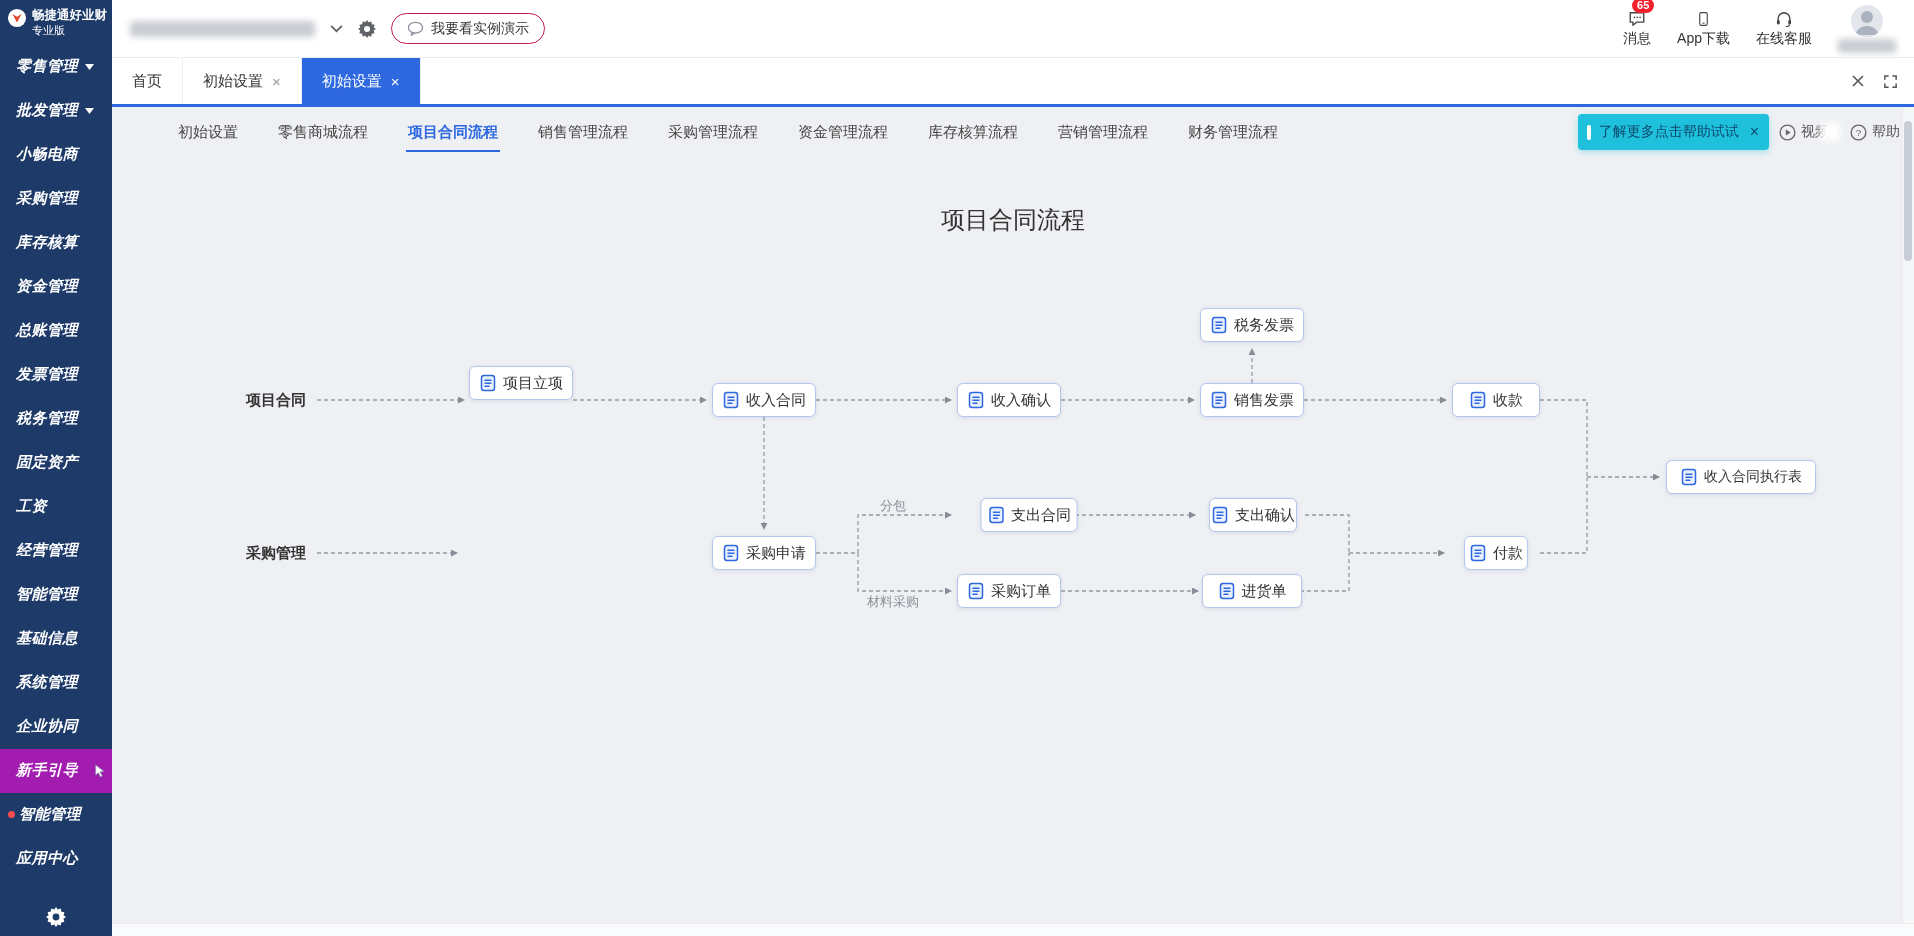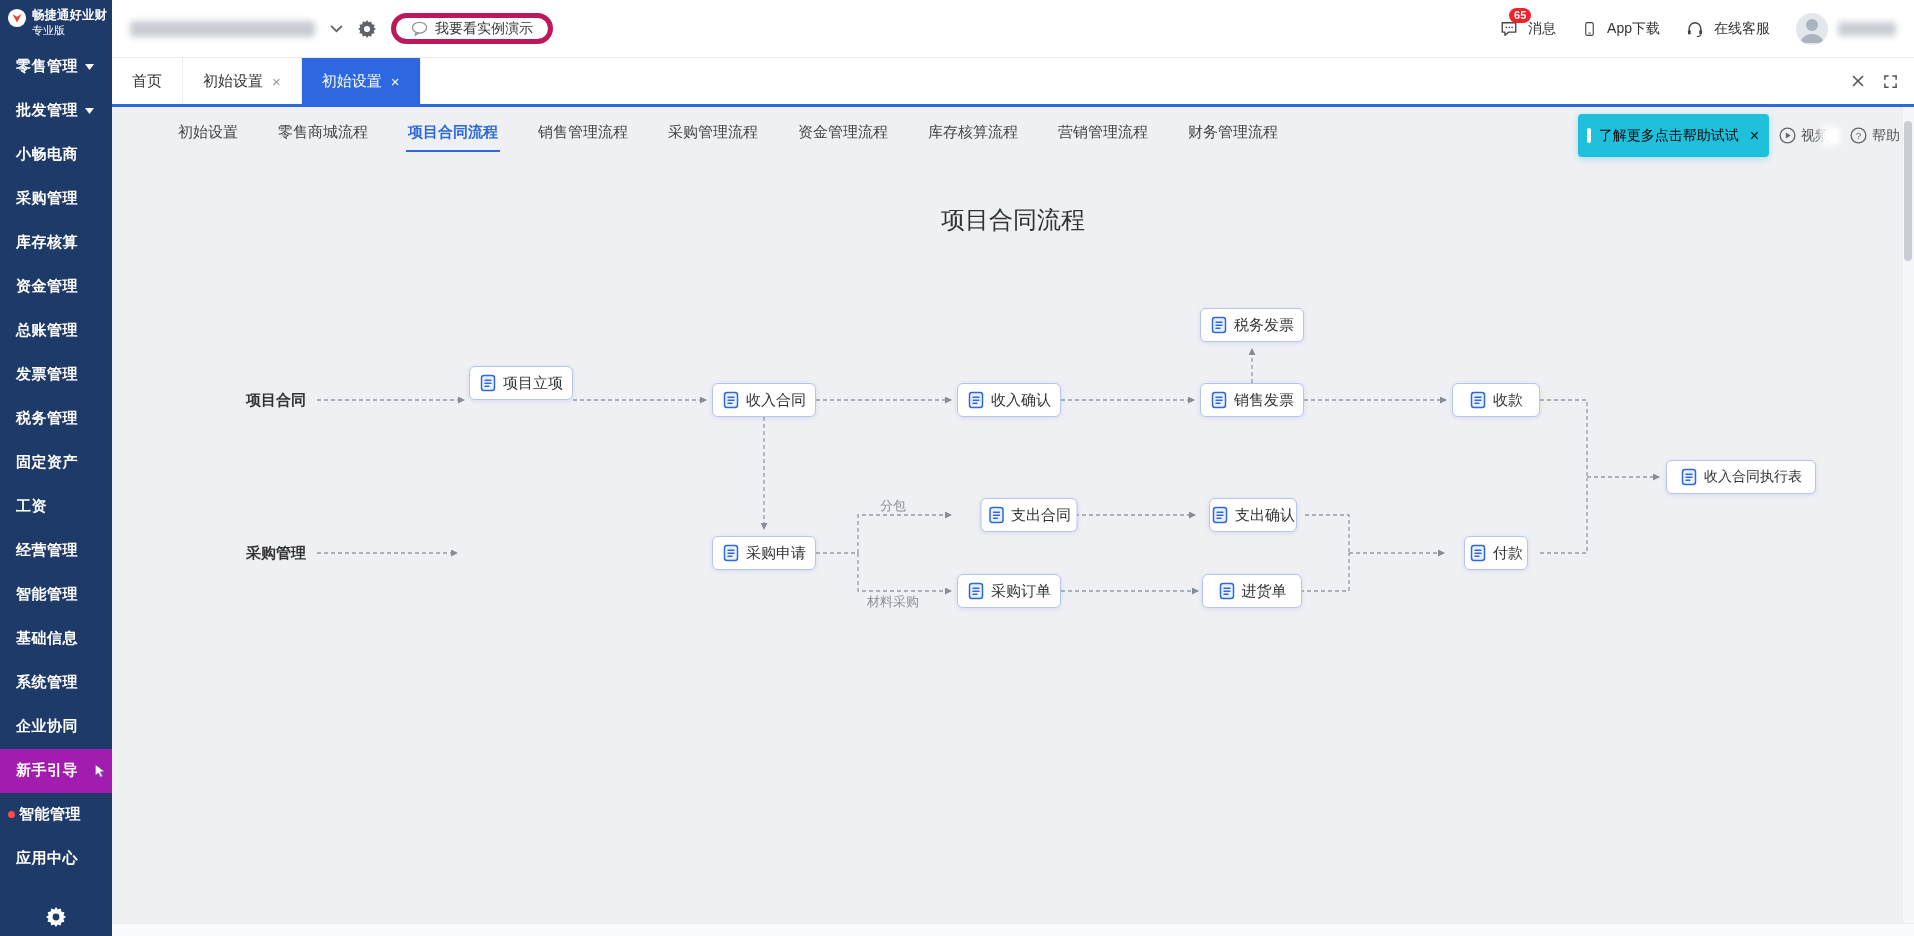--- a/index.html
+++ b/index.html
@@ -9,42 +9,42 @@
 
   
   .sidebar { width:112px; background:#1d3a69; color:#fff; position:relative; flex-shrink:0; z-index:5; }
   .brand { display:flex; align-items:flex-start; gap:5px; padding:7px 5px 3px 7px; }
   .brand-logo { width:20px; height:20px; flex-shrink:0; margin-top:1px; }
   .brand-text { line-height:1.3; }
   .brand-name { font-size:12.5px; font-weight:700; }
   .brand-edition { font-size:11px; font-weight:400; }
   .nav { padding-top:4px; }
   .nav-item { position:relative; height:44px; display:flex; align-items:center; padding-left:16px;
-    font-size:15px; font-weight:600; cursor:pointer; letter-spacing:.5px; }
+    font-size:15px; font-weight:600; cursor:pointer; letter-spacing:.5px;font-style:italic; }
   .nav-item.active { background:#a21caf; }
   .nav-item .caret { margin-left:7px; display:flex; }
   .nav-item .dot { width:7px; height:7px; border-radius:50%; background:#ff4d4f; margin-right:4px; flex-shrink:0; }
   .nav-item.with-dot { padding-left:8px; }
   .cursor-icon { position:absolute; right:5px; top:50%; transform:translateY(-50%); display:flex; }
   .sidebar-gear { position:absolute; bottom:9px; left:50%; transform:translateX(-50%); color:#fff; cursor:pointer; display:flex; }
 
   
   .main-col { flex:1; display:flex; flex-direction:column; min-width:0; }
 
   
   .topbar { height:58px; background:#fff; display:flex; align-items:center; padding:0 18px; gap:15px;
     border-bottom:1px solid #ececec; flex-shrink:0; }
   .blur-block { background:#c9ccd2; border-radius:3px; filter:blur(3px); }
   .org-blur { width:185px; height:16px; }
   .icon-btn { color:#5f6368; cursor:pointer; display:flex; align-items:center; }
   .demo-pill { display:flex; align-items:center; gap:7px; height:31px; padding:0 15px;
-    border:5px solid #be185d; border-radius:16px; font-size:14px; color:#333; cursor:pointer; background:#fff; }
+    border:1px solid #be185d; border-radius:16px; font-size:14px; color:#333; cursor:pointer; background:#fff; }
   .tb-spacer { flex:1; }
   .tb-right { display:flex; align-items:center; gap:26px; }
-  .tb-item { display:flex; align-items:center; gap:10px; font-size:14px; color:#333; cursor:pointer; position:relative; }
+  .tb-item { display:flex; align-items:center; gap:2px; font-size:14px; color:#333; cursor:pointer; position:relative;flex-direction:column; }
   .badge { position:absolute; top:-12px; left:9px; background:#f5222d; color:#fff; font-size:11px;
     line-height:1; padding:2px 5px; border-radius:8px; font-weight:700; }
   .avatar { width:32px; height:32px; border-radius:50%; background:#e3e7ec; overflow:hidden;
     display:flex; align-items:flex-end; justify-content:center; cursor:pointer; }
   .name-blur { width:58px; height:14px; }
 
   
   .tabbar { height:49px; background:#fff; display:flex; align-items:stretch; border-bottom:3px solid #2d68e0; flex-shrink:0; }
   .tab { display:flex; align-items:center; gap:9px; padding:0 20px; font-size:15px; color:#333;
     border-right:1px solid #ededed; cursor:pointer; background:#fff; }
@@ -56,21 +56,21 @@
 
   
   .main { position:relative; flex:1; background:#eef0f3; overflow:hidden; }
 
   .subtabs { position:absolute; top:0; left:0; right:0; height:48px; display:flex; align-items:center;
     padding-left:64px; gap:36px; }
   .subtab { font-size:15px; color:#444; cursor:pointer; padding:13px 2px 8px; border-bottom:2px solid transparent; }
   .subtab.active { color:#2d68e0; border-bottom-color:#2d68e0; font-weight:600; }
 
   .help-cluster { position:absolute; top:7px; right:14px; display:flex; align-items:center; gap:10px; z-index:3; }
-  .cyan-banner { display:flex; align-items:center; gap:8px; background:#1fc0dc; color:#000000; height:43px;
+  .cyan-banner { display:flex; align-items:center; gap:8px; background:#1fc0dc; color:#0c4a6e; height:36px;
     padding:0 10px 0 9px; border-radius:4px; font-size:14px; cursor:pointer; box-shadow:0 2px 6px rgba(31,192,220,.35); }
   .banner-bar { width:4px; height:15px; background:#fff; border-radius:2px; }
   .banner-close { font-size:16px; margin-left:3px; cursor:pointer; line-height:1; }
   .hc-item { display:flex; align-items:center; gap:5px; font-size:14px; color:#555; cursor:pointer; }
   .blur-patch { width:20px; height:18px; background:#fff; filter:blur(3px); margin-left:-14px; }
 
   .flow-title { position:absolute; top:97px; left:0; right:0; text-align:center; font-size:24px; color:#333; font-weight:500; }
 
   .edges { position:absolute; left:0; top:0; pointer-events:none; }
 

